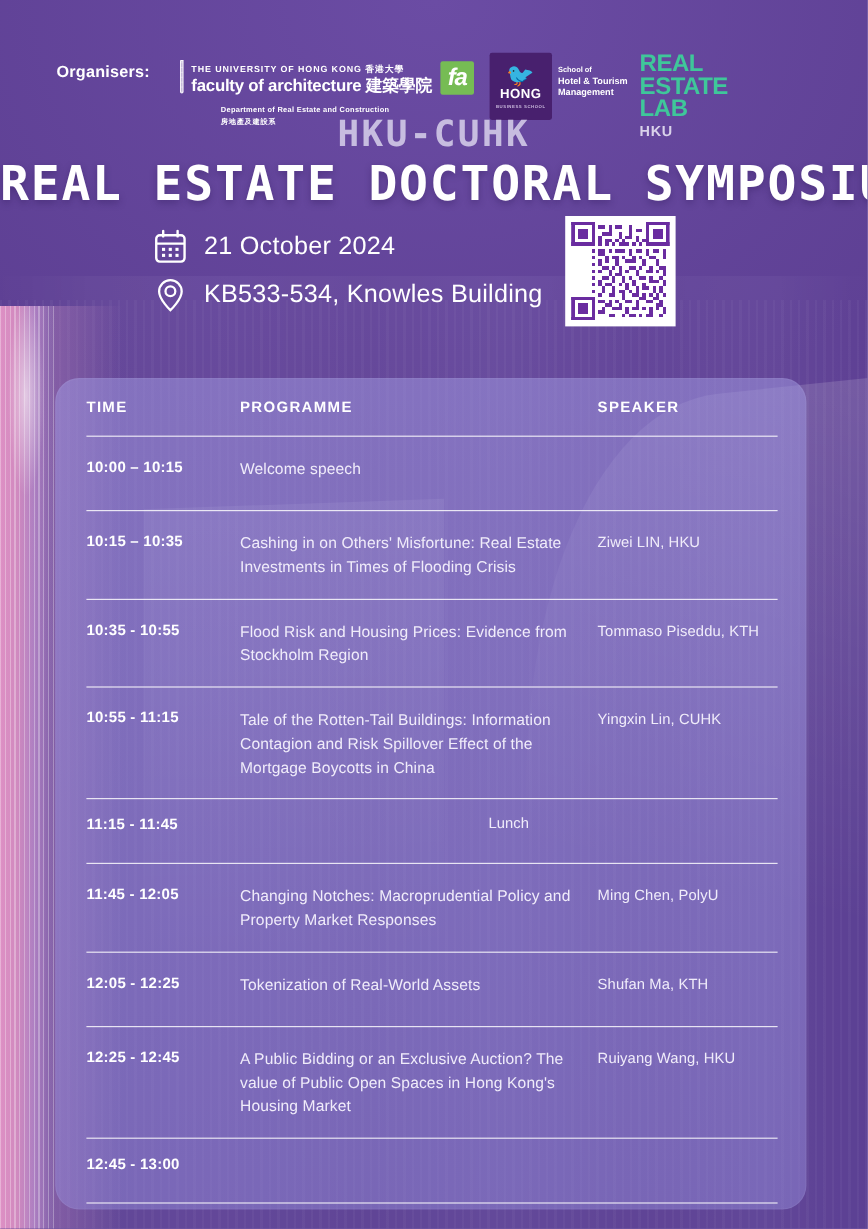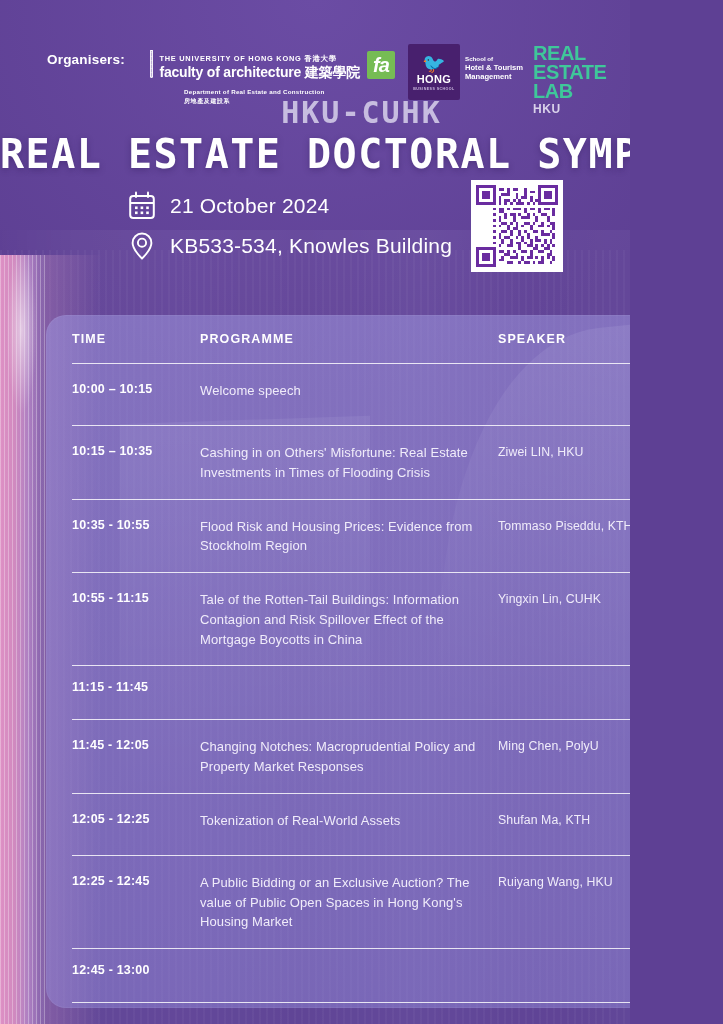--- a/index.html
+++ b/index.html
@@ -3,21 +3,21 @@
 <meta charset="utf-8">
 <style>
   html,body{margin:0;padding:0;}
   body{
     width:723px;height:1024px;overflow:hidden;
     background:#5E4094;
     font-family:"Liberation Sans", sans-serif;
     -webkit-font-smoothing:antialiased;
   }
   #poster{
-    position:relative;width:630px;height:1024px;overflow:hidden;
+    position:relative;width:723px;height:1024px;overflow:hidden;
     background:
       radial-gradient(120% 70% at 50% 0%, #6B4CA4 0%, #5E4094 55%, #5B3F93 100%);
   }
 
   
   .bg-photo{
     position:absolute;left:0;top:230px;width:723px;height:794px;
     background:
       linear-gradient(90deg,
         rgba(255,255,255,0.00) 0%,
@@ -445,20 +445,21 @@
         </div>
         <div class="rule"></div>
         <div class="row">
           <div class="c-time">10:55 - 11:15</div>
           <div class="c-prog">Tale of the Rotten-Tail Buildings: Information Contagion and Risk Spillover Effect of the Mortgage Boycotts in China</div>
           <div class="c-spk">Yingxin Lin, CUHK</div>
         </div>
         <div class="rule"></div>
         <div class="row compact">
           <div class="c-time">11:15 - 11:45</div>
+          <div class="c-center">Lunch</div>
         </div>
         <div class="rule"></div>
         <div class="row">
           <div class="c-time">11:45 - 12:05</div>
           <div class="c-prog">Changing Notches: Macroprudential Policy and Property Market Responses</div>
           <div class="c-spk">Ming Chen, PolyU</div>
         </div>
         <div class="rule"></div>
         <div class="row">
           <div class="c-time">12:05 - 12:25</div>

